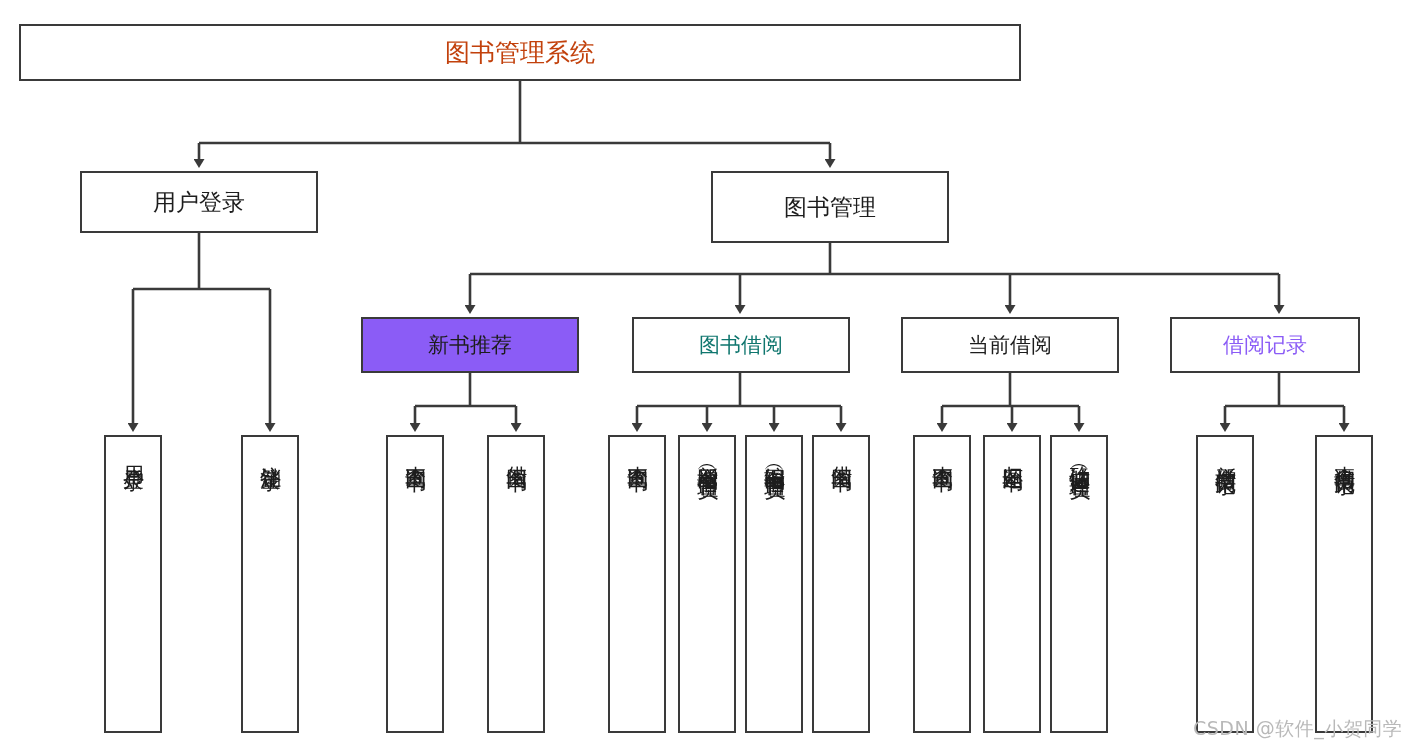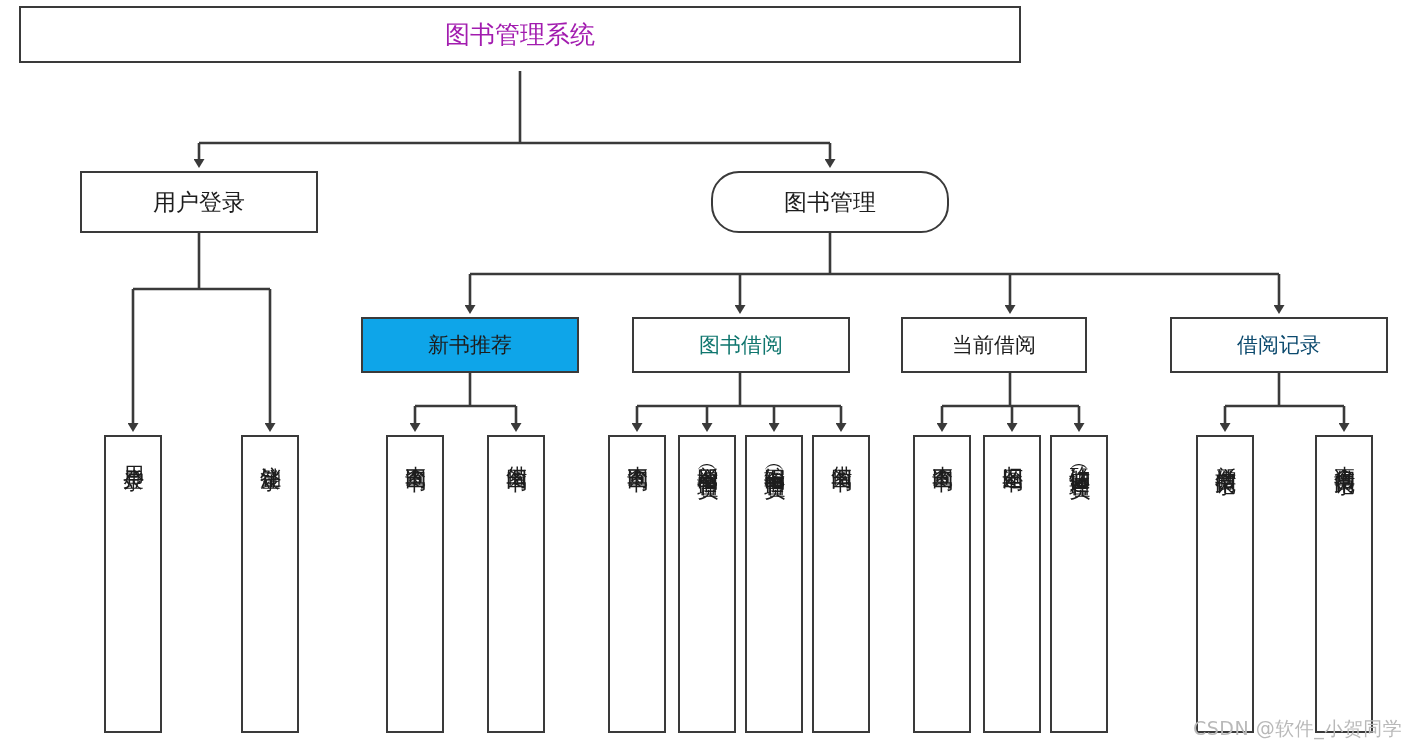--- a/index.html
+++ b/index.html
@@ -116,41 +116,41 @@
       <path d="M1012,406 L1012,424" marker-end="url(#arrow)"></path>
       <path d="M1079,406 L1079,424" marker-end="url(#arrow)"></path>
 
       <path d="M1279,373 L1279,406"></path>
       <path d="M1225,406 L1344,406"></path>
       <path d="M1225,406 L1225,424" marker-end="url(#arrow)"></path>
       <path d="M1344,406 L1344,424" marker-end="url(#arrow)"></path>
     </g>
   </svg>
 
-  <div class="node root" style="left: 19px; top: 6px; width: 1002px; height: 57px; border-color: rgb(58, 58, 58); background: rgb(255, 255, 255); color: #a21caf;">
+  <div class="node root" style="left: 19px; top: 24px; width: 1002px; height: 57px; border-color: rgb(58, 58, 58); background: rgb(255, 255, 255); color: #c2410c;">
     <span>图书管理系统</span>
   </div>
 
   <div class="node lvl1" style="left: 80px; top: 171px; width: 238px; height: 62px; border-color: rgb(58, 58, 58); background: rgb(255, 255, 255); color: rgb(29, 29, 29);">
     <span>用户登录</span>
   </div>
-  <div class="node lvl1" style="left: 711px; top: 171px; width: 238px; height: 62px; border-color: rgb(58, 58, 58); background: rgb(255, 255, 255); color: rgb(29, 29, 29); border-radius: 28px;">
+  <div class="node lvl1" style="left: 711px; top: 171px; width: 238px; height: 72px; border-color: rgb(58, 58, 58); background: rgb(255, 255, 255); color: rgb(29, 29, 29);">
     <span>图书管理</span>
   </div>
 
-  <div class="node lvl2" style="left: 361px; top: 317px; width: 218px; height: 56px; border-color: rgb(58, 58, 58); background: #0ea5e9; color: rgb(29, 29, 29);">
+  <div class="node lvl2" style="left: 361px; top: 317px; width: 218px; height: 56px; border-color: rgb(58, 58, 58); background: #8b5cf6; color: rgb(29, 29, 29);">
     <span>新书推荐</span>
   </div>
   <div class="node lvl2" style="left: 632px; top: 317px; width: 218px; height: 56px; border-color: rgb(58, 58, 58); background: rgb(255, 255, 255); color: #0f766e;">
     <span>图书借阅</span>
   </div>
-  <div class="node lvl2" style="left: 901px; top: 317px; width: 186px; height: 56px; border-color: rgb(58, 58, 58); background: rgb(255, 255, 255); color: rgb(29, 29, 29);">
+  <div class="node lvl2" style="left: 901px; top: 317px; width: 218px; height: 56px; border-color: rgb(58, 58, 58); background: rgb(255, 255, 255); color: rgb(29, 29, 29);">
     <span>当前借阅</span>
   </div>
-  <div class="node lvl2" style="left: 1170px; top: 317px; width: 218px; height: 56px; border-color: rgb(58, 58, 58); background: rgb(255, 255, 255); color: #0c4a6e;">
+  <div class="node lvl2" style="left: 1170px; top: 317px; width: 190px; height: 56px; border-color: rgb(58, 58, 58); background: rgb(255, 255, 255); color: #8b5cf6;">
     <span>借阅记录</span>
   </div>
 
   <div class="node leaf" style="left: 104px; top: 435px; width: 58px; height: 298px; border-color: rgb(58, 58, 58); background: rgb(255, 255, 255); color: rgb(29, 29, 29);">
     <span class="vtext">用户登录</span>
   </div>
   <div class="node leaf" style="left: 241px; top: 435px; width: 58px; height: 298px; border-color: rgb(58, 58, 58); background: rgb(255, 255, 255); color: rgb(29, 29, 29);">
     <span class="vtext">注销登录</span>
   </div>
   <div class="node leaf" style="left: 386px; top: 435px; width: 58px; height: 298px; border-color: rgb(58, 58, 58); background: rgb(255, 255, 255); color: rgb(29, 29, 29);">

